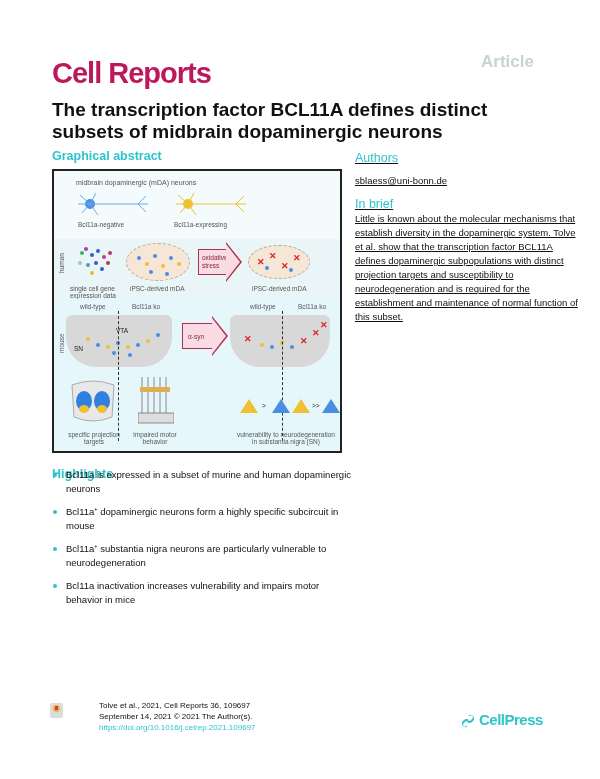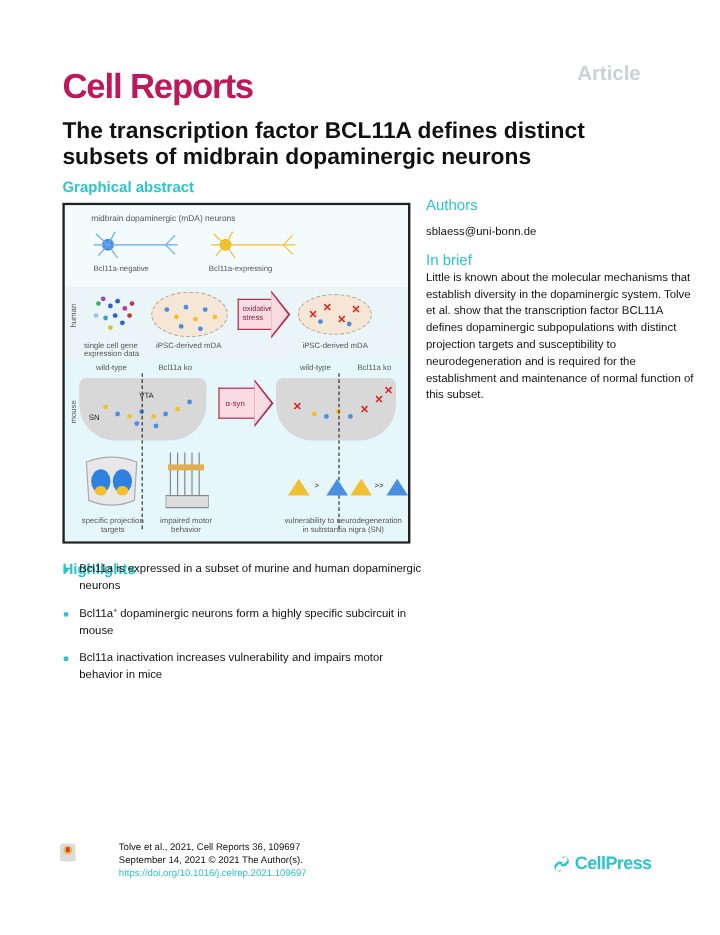--- a/index.html
+++ b/index.html
@@ -51,21 +51,21 @@
     position: absolute; width: 0; height: 0;
     border-top: 18px solid transparent; border-bottom: 18px solid transparent;
     border-left: 14px solid #f9dbe3;
   }
   .arrow-text { position: absolute; font-size: 6.5px; color: #8a2040; line-height: 8px; }
   .brain { position: absolute; background: #d8d8d8; border-radius: 6px 6px 30px 30px; }
   .vdash { position: absolute; width: 0; border-left: 1.5px dashed #333; }
   .cross { position: absolute; color: #e02020; font-size: 9px; font-weight: bold; line-height: 9px; }
   .tri { position: absolute; width: 0; height: 0; border-left: 9px solid transparent; border-right: 9px solid transparent; border-bottom: 14px solid; }
 
-  .right-col { position: absolute; left: 355px; top: 164px; width: 225px; }
+  .right-col { position: absolute; left: 355px; top: 151px; width: 225px; text-decoration: underline; }
   .rc-head { font-size: 12.5px; color: #2ec4cc; margin-bottom: 4px; }
   .rc-text { font-size: 9.5px; line-height: 14px; color: #111; }
   .rc-block { margin-bottom: 9px; }
 
   .highlights-head { left: 52px; top: 467px; font-weight: bold; font-size: 12.5px; }
   .hl-list { position: absolute; left: 52px; top: 468px; width: 300px; list-style: none; }
   .hl-item { position: relative; padding-left: 14px; font-size: 9.5px; line-height: 14px; margin-bottom: 9px; color: #111; }
   .hl-bullet { position: absolute; left: 1px; top: 5px; width: 4px; height: 4px; border-radius: 50%; background: #2ec4cc; }
 
   .badge {
@@ -251,21 +251,21 @@
   <div class="rc-block">
     <div class="rc-head" style="margin-bottom:1px;">In brief</div>
     <div class="rc-text">Little is known about the molecular mechanisms that establish diversity in the dopaminergic system. Tolve et al. show that the transcription factor BCL11A defines dopaminergic subpopulations with distinct projection targets and susceptibility to neurodegeneration and is required for the establishment and maintenance of normal function of this subset.</div>
   </div>
 </div>
 
 <div class="section-head highlights-head">Highlights</div>
 <ul class="hl-list">
   <li class="hl-item"><span class="hl-bullet"></span><span>Bcl11a is expressed in a subset of murine and human dopaminergic neurons</span></li>
   <li class="hl-item"><span class="hl-bullet"></span><span>Bcl11a⁺ dopaminergic neurons form a highly specific subcircuit in mouse</span></li>
-  <li class="hl-item"><span class="hl-bullet"></span></li>
+  <li class="hl-item"><span class="hl-bullet"></span><span>Bcl11a⁺ substantia nigra neurons are particularly vulnerable to neurodegeneration</span></li>
   <li class="hl-item"><span class="hl-bullet"></span><span>Bcl11a inactivation increases vulnerability and impairs motor behavior in mice</span></li>
 </ul>
 
 <div class="badge">
   <span class="badge-dot"></span>
     <span class="badge-dot2"></span>
 </div>
 <div class="citation">
   <div>Tolve et al., 2021, Cell Reports 36, 109697</div>
   <div>September 14, 2021 © 2021 The Author(s).</div>

